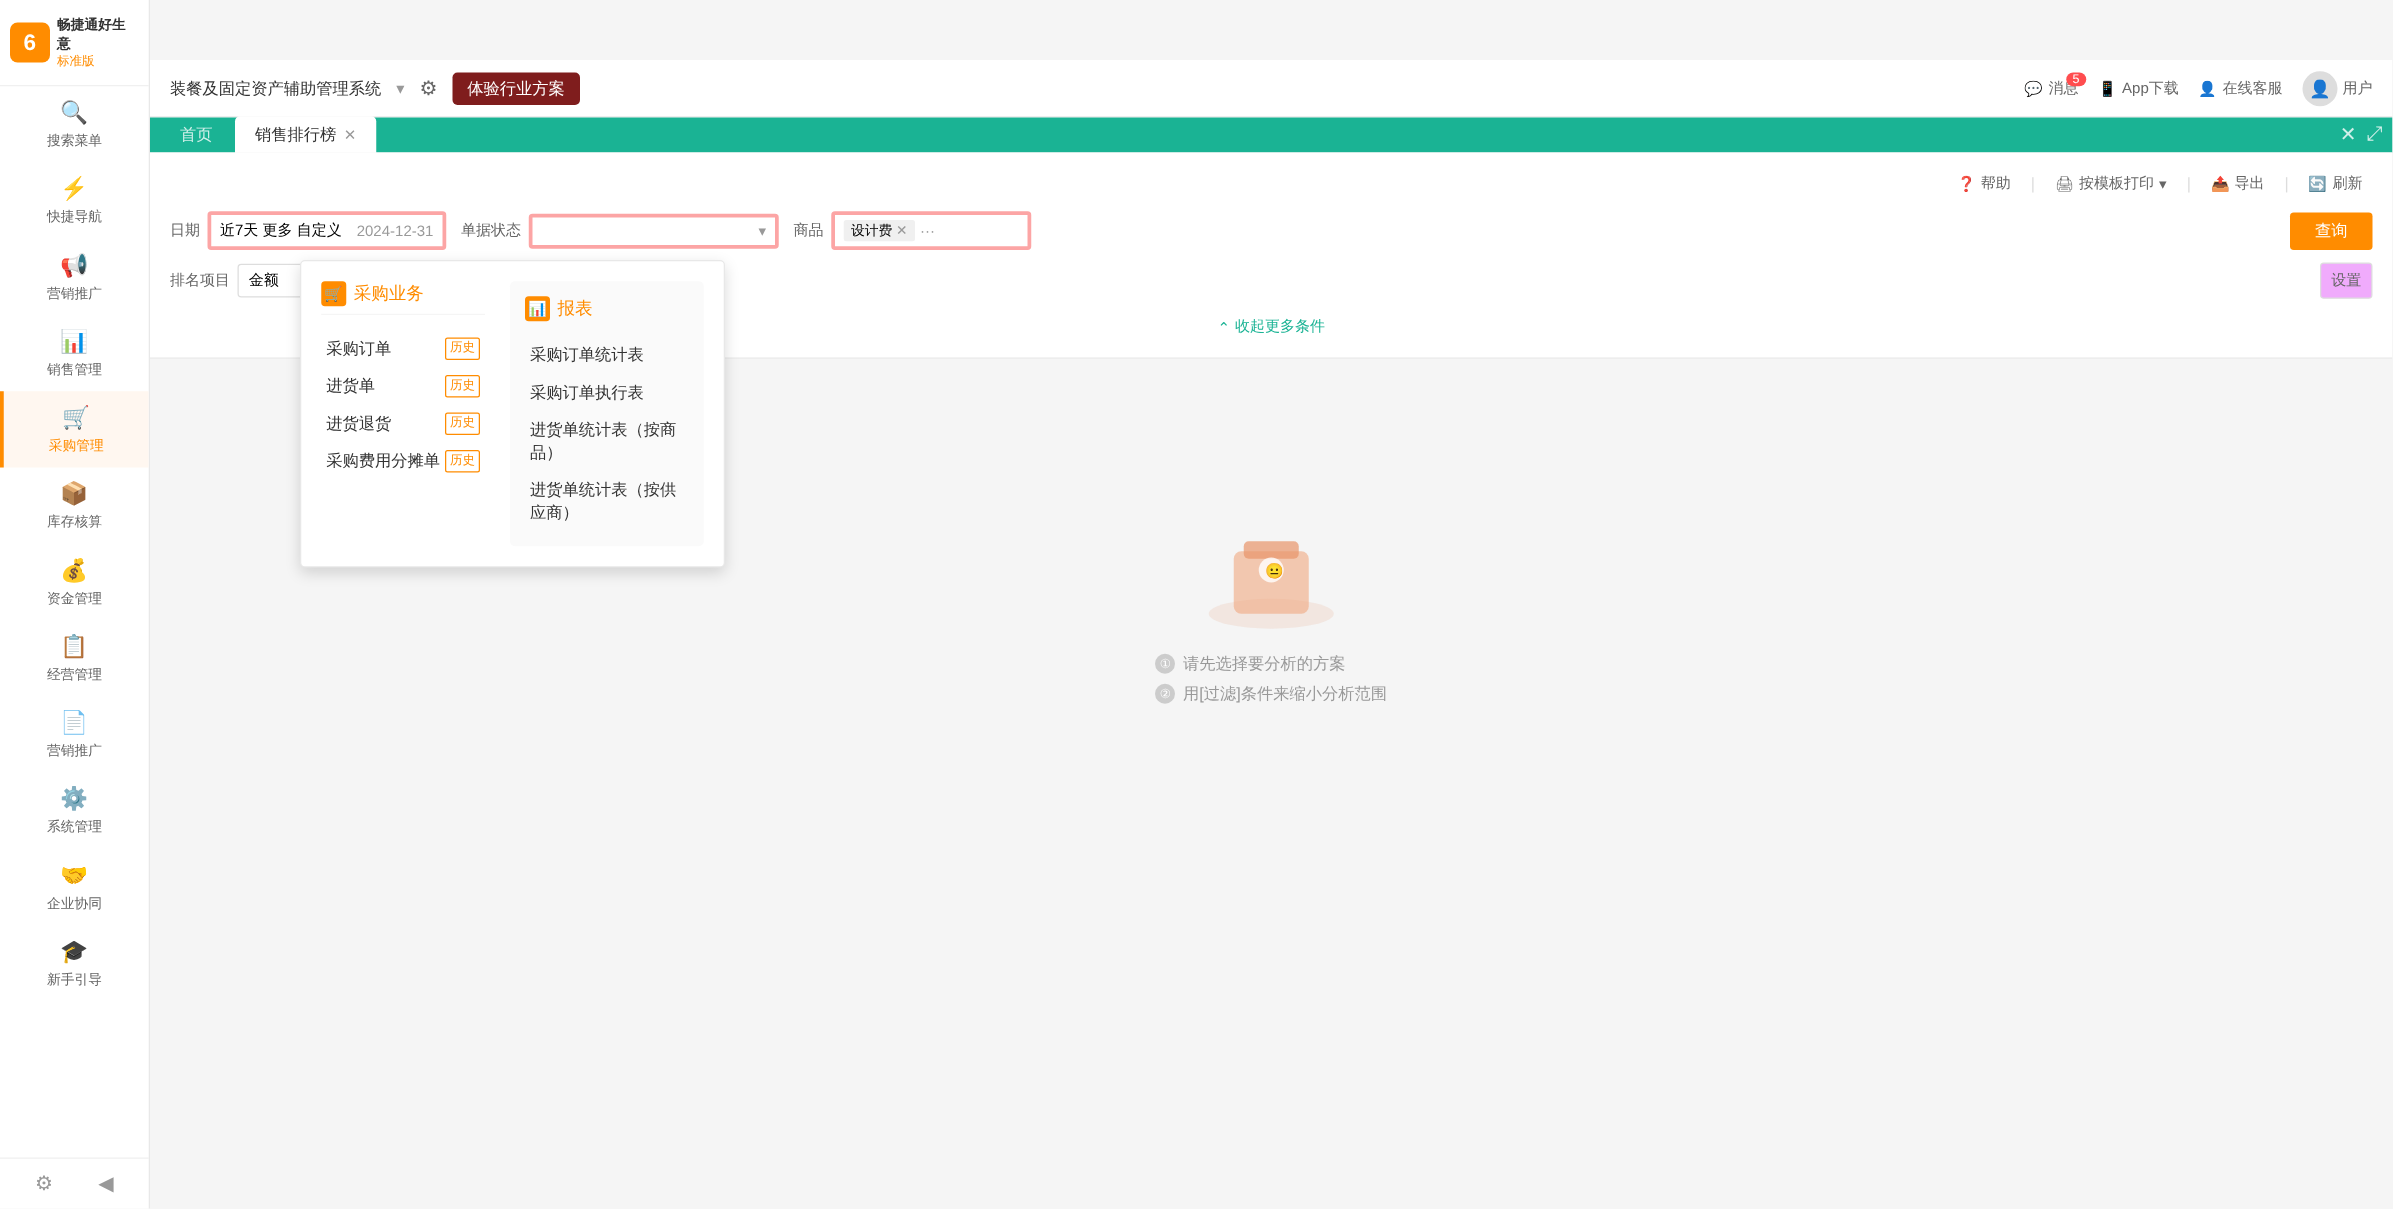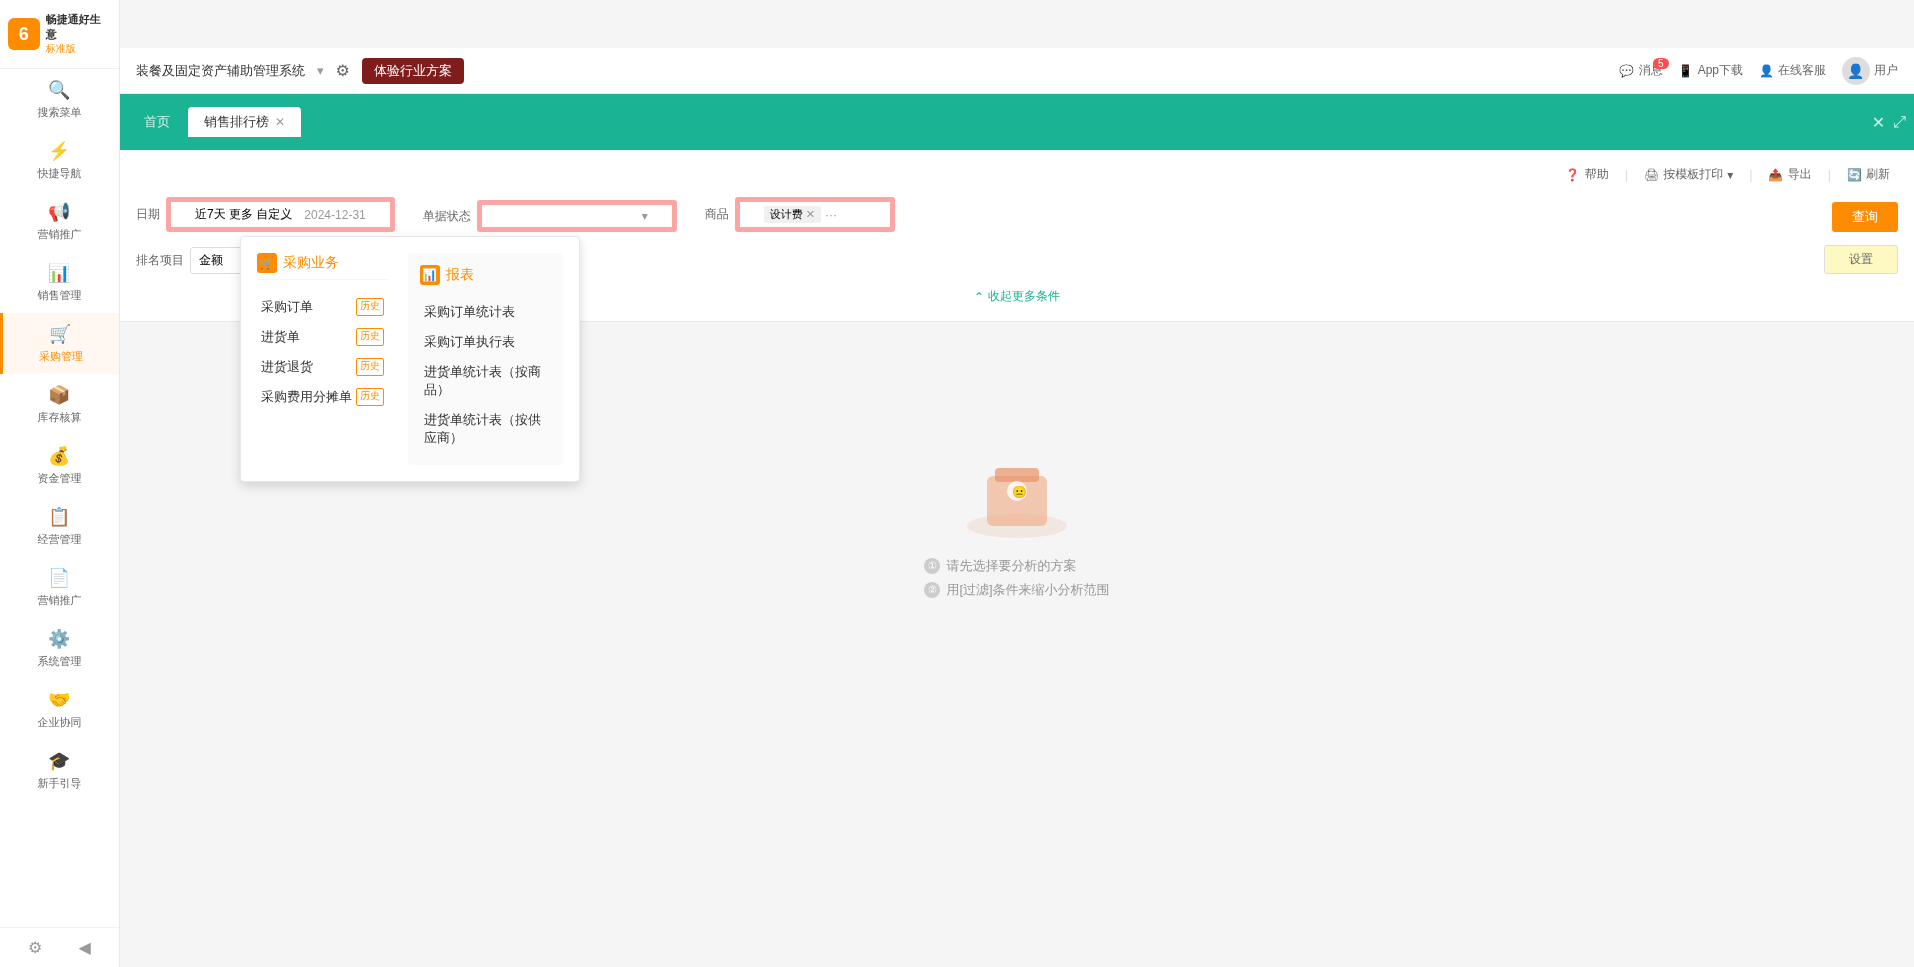--- a/index.html
+++ b/index.html
@@ -28,50 +28,50 @@
     .header-actions { margin-left: auto; display: flex; align-items: center; gap: 16px; }
     .header-btn { display: flex; align-items: center; gap: 4px; color: #666; cursor: pointer; font-size: 12px; }
     .msg-badge { position: relative; }
     .badge-dot { position: absolute; top: -4px; right: -6px; background: #ff4d4f; color: white; font-size: 10px; border-radius: 8px; padding: 0 4px; min-width: 16px; text-align: center; }
     .user-avatar { width: 28px; height: 28px; border-radius: 50%; background: #ddd; display: flex; align-items: center; justify-content: center; color: #666; font-size: 14px; }
     .industry-btn { background: #7f1d1d; color: white; border: none; padding: 4px 12px; border-radius: 4px; cursor: pointer; font-size: 13px; }
     .dropdown-arrow { color: #999; cursor: pointer; }
     .settings-icon { color: #666; cursor: pointer; font-size: 16px; }
 
     
-    .tab-bar { background: #1ab394; display: flex; align-items: center; height: 56px; padding: 0 8px; gap: 2px; }
+    .tab-bar { background: #1ab394; display: flex; align-items: center; height: 28px; padding: 0 8px; gap: 2px; }
     .tab-item { padding: 6px 16px; border-radius: 4px 4px 0 0; cursor: pointer; font-size: 13px; color: rgba(255,255,255,0.8); display: flex; align-items: center; gap: 6px; }
     .tab-item.active { background: #fff; color: #333; }
     .tab-close { font-size: 12px; color: #999; cursor: pointer; }
     .window-controls { margin-left: auto; display: flex; gap: 8px; }
     .win-btn { color: rgba(255,255,255,0.8); cursor: pointer; font-size: 16px; }
 
     
     .content { flex: 1; background: #f5f5f5; position: relative; overflow: hidden; }
 
     
     .search-panel { background: #fff; padding: 12px 16px; border-bottom: 1px solid #e8e8e8; }
     .search-toolbar { display: flex; align-items: center; justify-content: flex-end; gap: 8px; margin-bottom: 10px; }
     .toolbar-btn { display: flex; align-items: center; gap: 4px; color: #666; cursor: pointer; font-size: 12px; padding: 4px 8px; border-radius: 3px; }
     .toolbar-divider { color: #ddd; }
 
-    .search-row { display: flex; align-items: flex-end; gap: 28px; margin-bottom: 10px; }
+    .search-row { display: flex; align-items: center; gap: 12px; margin-bottom: 10px; }
     .search-field { display: flex; align-items: center; gap: 6px; }
     .field-label { color: #666; font-size: 12px; white-space: nowrap; }
-    .field-value { border: 5px solid #fca5a5; border-radius: 3px; padding: 4px 24px; font-size: 12px; min-width: 180px; display: flex; align-items: center; gap: 4px; cursor: pointer; }
+    .field-value { border: 3px solid #fca5a5; border-radius: 3px; padding: 4px 7px; font-size: 12px; min-width: 180px; display: flex; align-items: center; gap: 4px; cursor: pointer; }
     .field-tag { background: #f0f0f0; border-radius: 2px; padding: 1px 6px; display: flex; align-items: center; gap: 3px; font-size: 11px; }
     .field-tag-close { cursor: pointer; color: #999; }
     .field-dots { color: #999; cursor: pointer; }
     .field-arrow { color: #999; }
 
     .rank-field { display: flex; align-items: center; gap: 6px; }
     .rank-select { border: 1px solid #ddd; border-radius: 3px; padding: 4px 8px; font-size: 12px; min-width: 120px; display: flex; align-items: center; justify-content: space-between; cursor: pointer; }
 
     .query-btn { background: #ff8c00; color: white; border: none; padding: 6px 20px; border-radius: 3px; cursor: pointer; font-size: 13px; }
-    .set-btn { border: 1px solid #ddd; background: #fef9c3; color: #666; padding: 5px 24px; border-radius: 3px; cursor: pointer; font-size: 12px; }
+    .set-btn { border: 1px solid #ddd; background: #f0abfc; color: #666; padding: 5px 8px; border-radius: 3px; cursor: pointer; font-size: 12px; }
 
     .collapse-row { display: flex; justify-content: center; padding: 4px 0; }
     .collapse-btn { color: #1ab394; cursor: pointer; font-size: 12px; display: flex; align-items: center; gap: 4px; }
 
     
     .empty-state { display: flex; flex-direction: column; align-items: center; justify-content: center; height: 400px; color: #999; gap: 8px; }
 
     
     .dropdown-menu { position: absolute; top: 86px; left: 120px; background: white; border: 1px solid #e8e8e8; border-radius: 4px; box-shadow: 0 4px 12px rgba(0,0,0,0.15); z-index: 100; width: 340px; display: flex; padding: 16px; gap: 20px; }
     .menu-section { flex: 1; }

